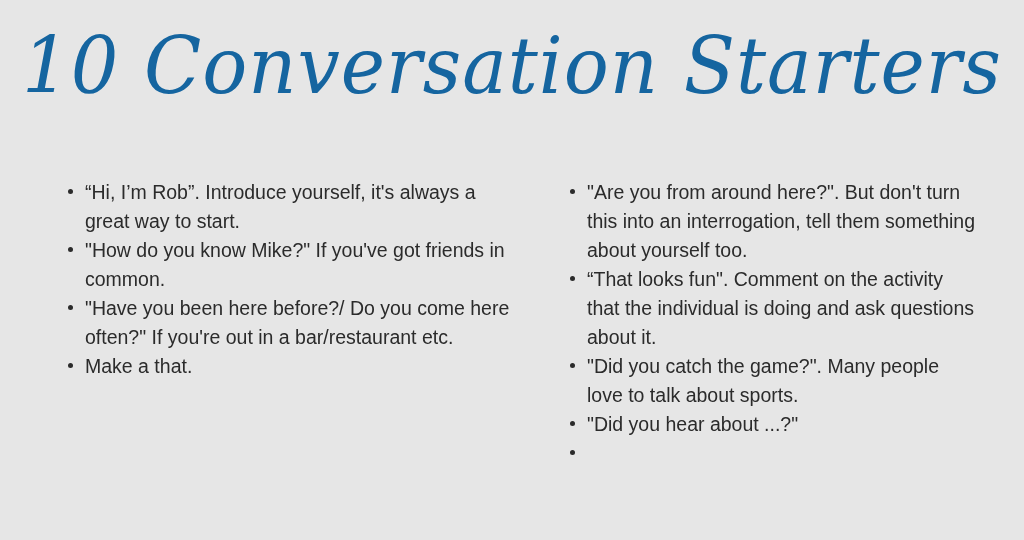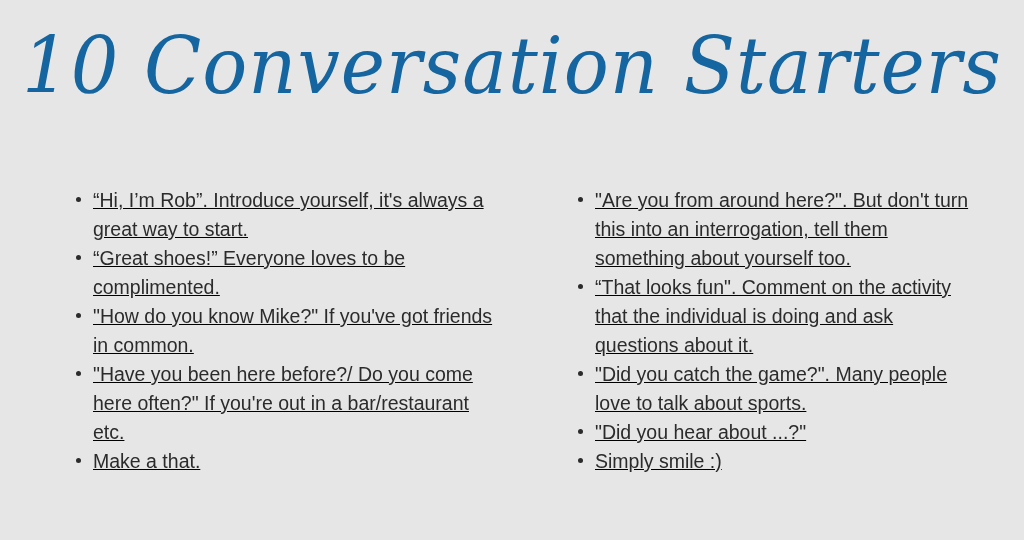--- a/index.html
+++ b/index.html
@@ -59,24 +59,23 @@
     padding-right: 0px;
   }
 
   .col-right {
     width: 512px;
     padding-left: 28px;
     padding-right: 46px;
   }
 
   ul.bullets {
-    margin: 8px;
+    margin: 0;
     padding: 0 0 0 30px;
     list-style: none;
-    text-decoration: underline;
   }
 
   ul.bullets li {
     position: relative;
     margin: 0 0 0 0;
     padding: 0 0 0 17px;
     color: #2b2b2b;
     font-family: "Liberation Sans", sans-serif;
     font-size: 19.5px;
     line-height: 29px;
@@ -103,24 +102,20 @@
   <div class="columns">
 
     <div class="col col-left">
       <ul class="bullets">
         <li>
           <span class="dot"></span>
           <span>“Hi, I’m Rob”. Introduce yourself, it's always a great way to start.</span>
         </li>
         <li>
           <span class="dot"></span>
-          <span>“Great shoes!” Everyone loves to be complimented.</span>
-        </li>
-        <li>
-          <span class="dot"></span>
           <span>"How do you know Mike?" If you've got friends in common.</span>
         </li>
         <li>
           <span class="dot"></span>
           <span>"Have you been here before?/ Do you come here often?" If you're out in a bar/restaurant etc.</span>
         </li>
         <li>
           <span class="dot"></span>
           <span>Make a that.</span>
         </li>
@@ -140,19 +135,18 @@
         <li>
           <span class="dot"></span>
           <span>"Did you catch the game?". Many people love to talk about sports.</span>
         </li>
         <li>
           <span class="dot"></span>
           <span>"Did you hear about ...?"</span>
         </li>
         <li>
           <span class="dot"></span>
-          <span>Simply smile :)</span>
         </li>
       </ul>
     </div>
 
   </div>
 </div>
 
 </body></html>

